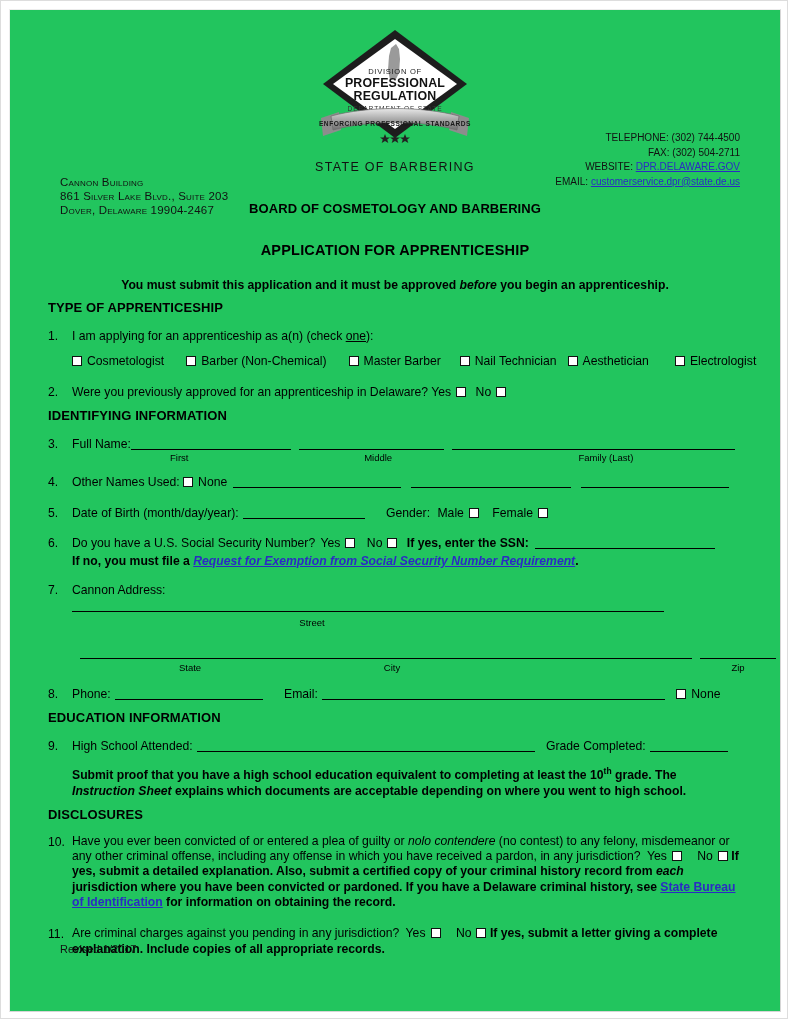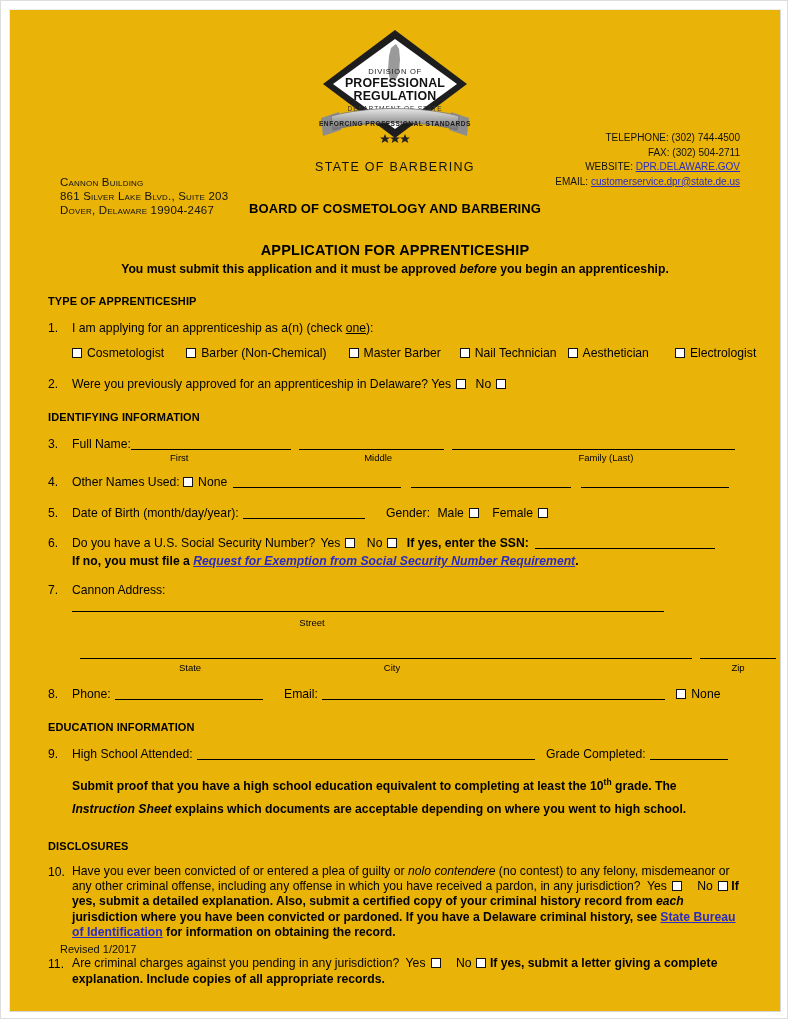--- a/index.html
+++ b/index.html
@@ -14,21 +14,21 @@
     margin: 0 auto;
     background: #ffffff;
     border: 1px solid #dddddd;
     overflow: hidden;
     color: #000;
   }
   .sheet {
     position: absolute;
     left: 8px; top: 8px;
     width: 772px; height: 1003px;
-    background: #eab308;
+    background: #22c55e;
     border-right: 1px solid #d6d6d6;
     border-bottom: 1px solid #d6d6d6;
     border-left: 1px solid #ededed;
     border-top: 1px solid #ededed;
     padding: 0 38px;
   }
 
   
   .logo-wrap { text-align: center; padding-top: 16px; }
   .logo { display: inline-block; position: relative; width: 168px; height: 128px; }
@@ -62,27 +62,27 @@
     font-size: 13px; font-weight: bold; letter-spacing: .1px;
   }
   .apptitle {
     text-align: center;
     font-size: 14.5px; font-weight: bold;
     margin-top: 11px; letter-spacing: .2px;
   }
   .subtitle {
     text-align: center;
     font-size: 12.2px; font-weight: bold;
-    margin-top: 4px;
+    margin-top: 20px;
   }
 
   
   .section-head {
-    font-size: 11px; font-weight: bold;
-    margin-top: 19px; margin-bottom: 2px;
+    font-size: 13px; font-weight: bold;
+    margin-top: 8px; margin-bottom: 2px;
     letter-spacing: .1px;
   }
   .q { position: relative; font-size: 12.2px; line-height: 16px; margin-top: 13px; }
   .q .num { position: absolute; left: 0; top: 0; width: 22px; }
   .q .body { margin-left: 24px; }
 
   .opts { margin-left: 24px; margin-top: 10px; display: flex; align-items: center; }
   .opt { display: inline-flex; align-items: center; font-size: 12.2px; white-space: nowrap; }
   .cb {
     display: inline-block;
@@ -304,21 +304,21 @@
     </div>
   </div>
 
   <div class="section-head">EDUCATION INFORMATION</div>
 
   <div class="q">
     <span class="num">9.</span>
     <div class="body">
       <span>High School Attended:</span><span class="line" style="width:338px;margin-left:4px"></span>
       <span style="margin-left:8px">Grade Completed:</span><span class="line" style="width:78px;margin-left:4px"></span>
-      <div class="b" style="margin-top:9px;line-height:23px">
+      <div class="b" style="margin-top:9px;line-height:16px">
         <span>Submit proof that you have a high school education equivalent to completing at least the 10</span><sup style="font-size:8.5px">th</sup><span> grade. The </span><span class="i">Instruction Sheet</span><span> explains which documents are acceptable depending on where you went to high school.</span>
       </div>
     </div>
   </div>
 
   <div class="section-head">DISCLOSURES</div>
 
   <div class="q" style="margin-top:12px">
     <span class="num">10.</span>
     <div class="body" style="line-height:15.2px">

